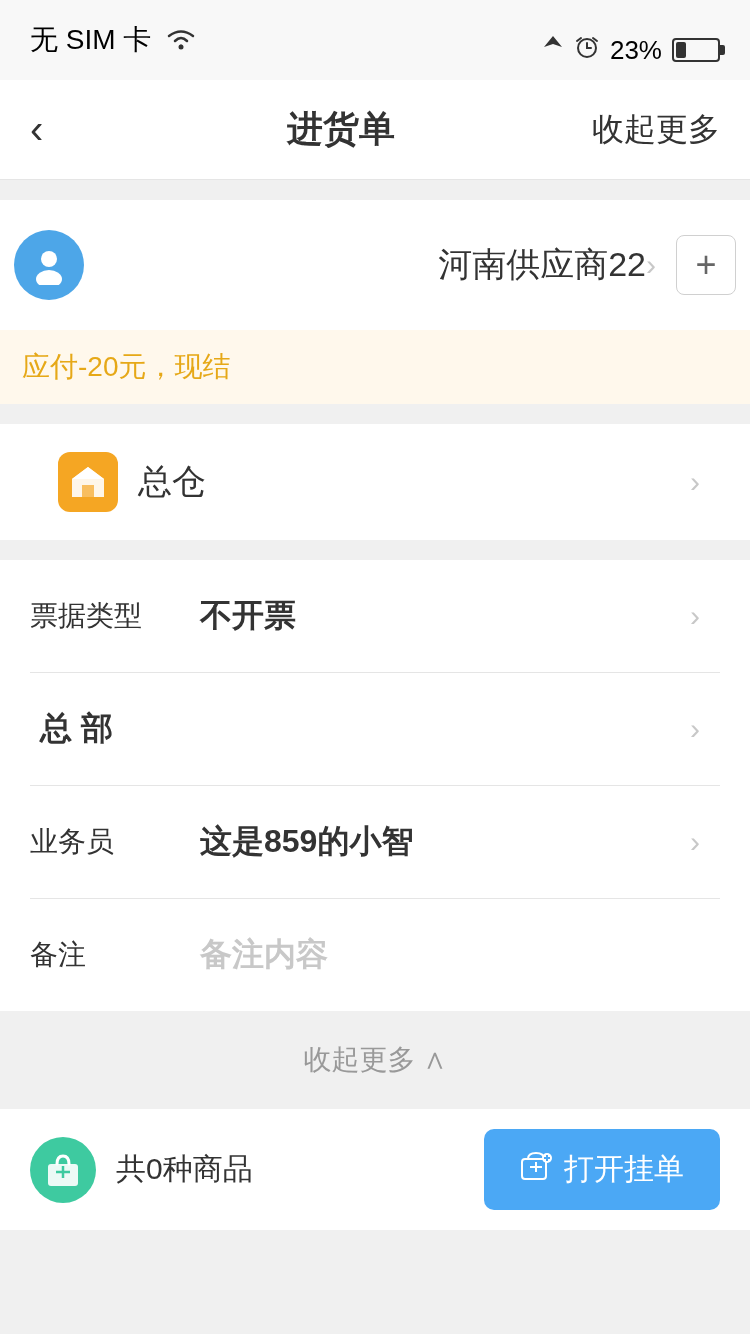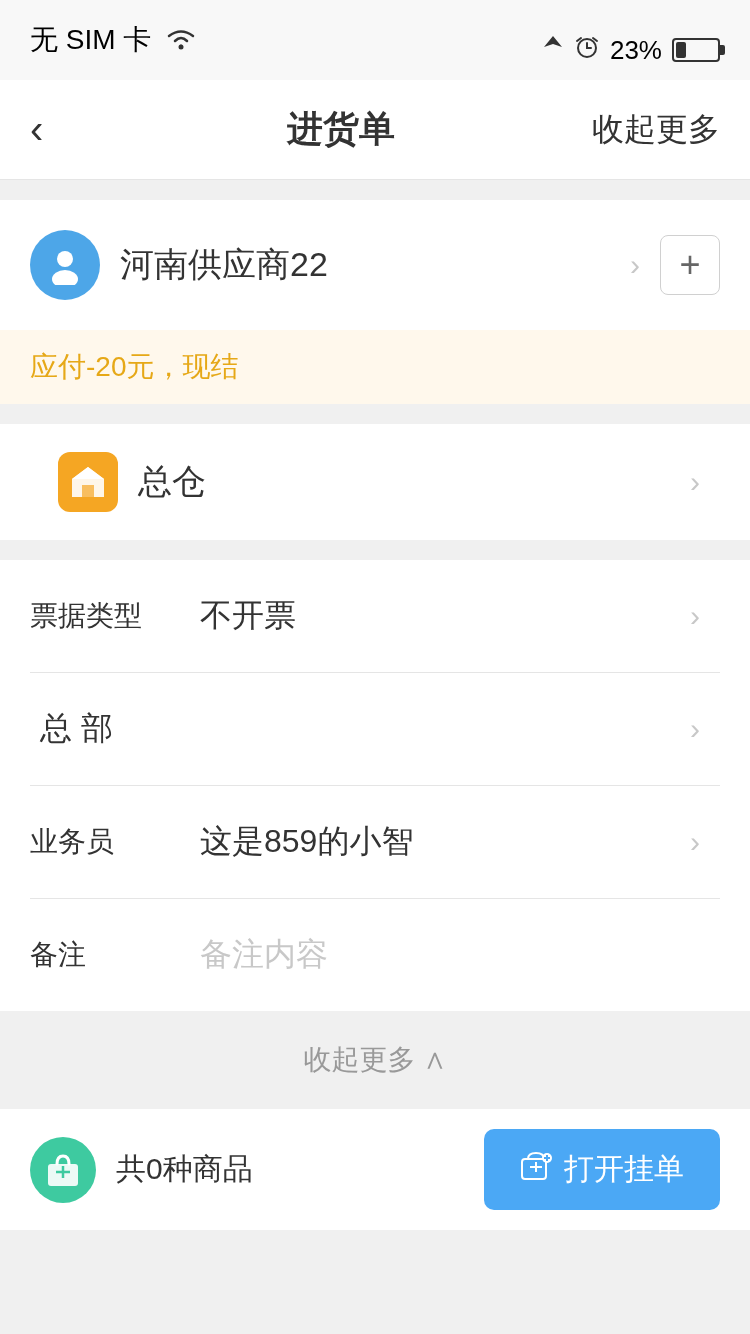--- a/index.html
+++ b/index.html
@@ -93,22 +93,23 @@
 
     
     .white-section {
       background: #fff;
     }
 
     
     .supplier-row {
       display: flex;
       align-items: center;
-      padding: 30px 30px;
-      background: #fff;
+      padding: 30px 14px;
+      background: #fff;
+      text-align: right;
     }
     .supplier-avatar {
       width: 70px;
       height: 70px;
       border-radius: 50%;
       background: #4da6e8;
       display: flex;
       align-items: center;
       justify-content: center;
       margin-right: 20px;
@@ -133,21 +134,21 @@
       align-items: center;
       justify-content: center;
       font-size: 36px;
       color: #666;
       cursor: pointer;
     }
 
     
     .notice-bar {
       background: #fff8ec;
-      padding: 18px 30px;
+      padding: 18px 22px;
       font-size: 28px;
       color: #e6a817;
     }
 
     
     .warehouse-row {
       display: flex;
       align-items: center;
       padding: 28px 30px;
       background: #fff;
@@ -182,20 +183,21 @@
       font-size: 28px;
       color: #333;
       width: 160px;
       flex-shrink: 0;
     }
     .form-value {
       flex: 1;
       font-size: 32px;
       color: #333;
       margin-left: 10px;
+      font-weight: bold;
     }
     .form-value.placeholder {
       color: #c8c8c8;
     }
 
     
     .collapse-row {
       display: flex;
       justify-content: center;
       padding: 30px;

